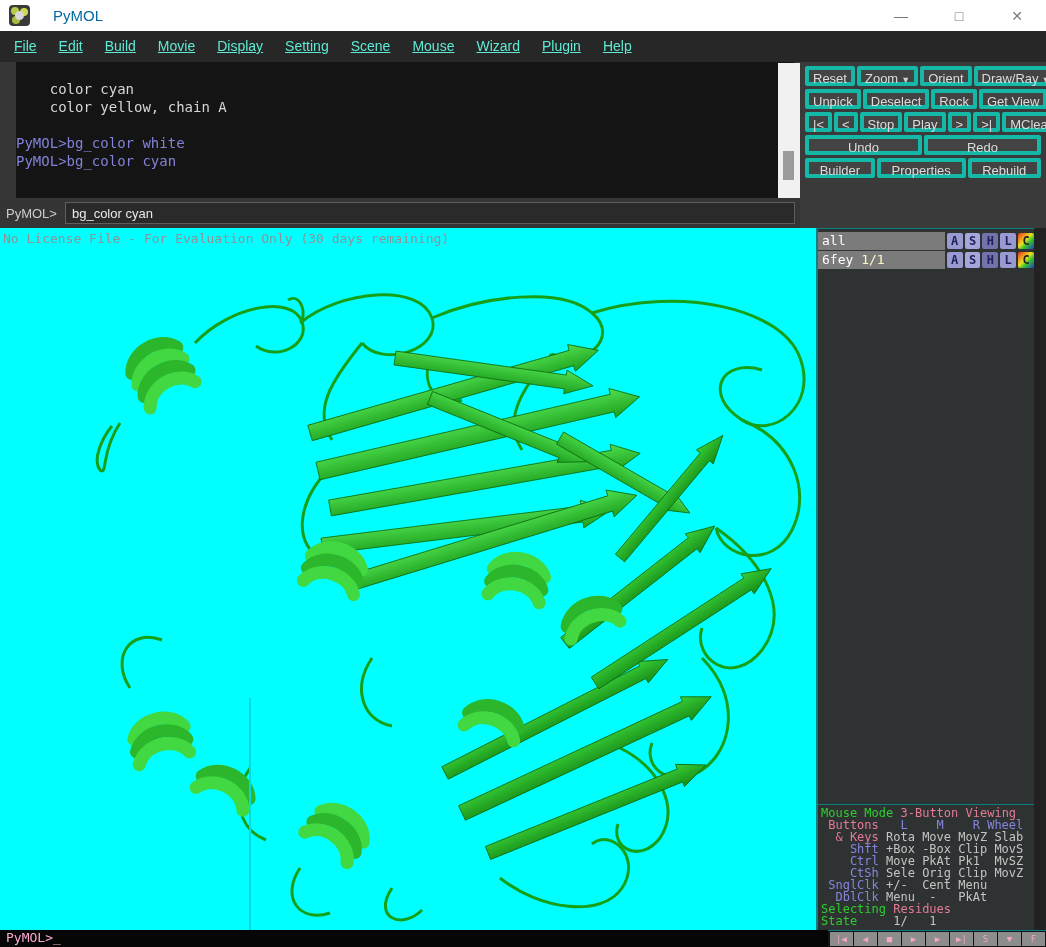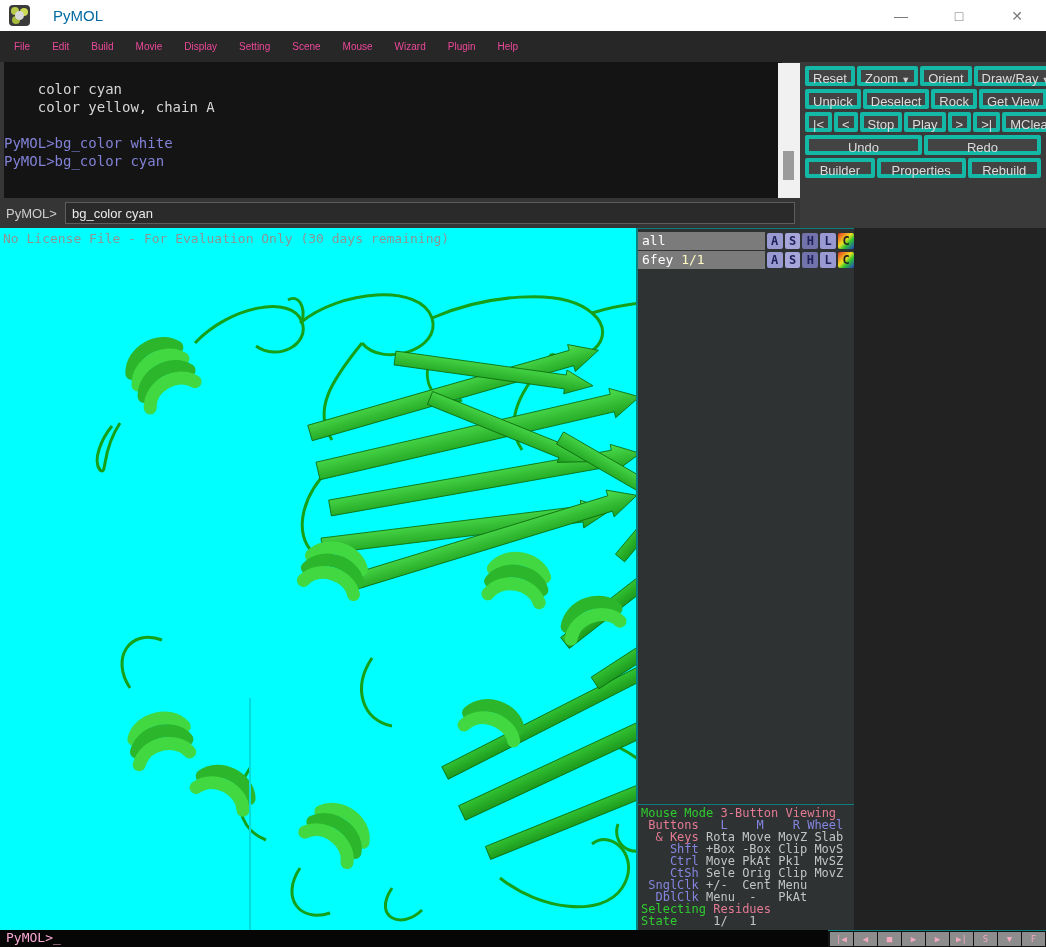--- a/index.html
+++ b/index.html
@@ -17,46 +17,46 @@
   .app-icon .b3{width:8px;height:8px;background:#a8bb3e;left:3px;bottom:2px;}
   .app-icon .b4{width:9px;height:9px;background:#d8d8d8;left:6px;top:6px;}
   .title-text{color:#0369a1;font-size:15px;margin-left:23px;}
   .win-controls{margin-left:auto;display:flex;height:100%;}
   .win-btn{width:58px;height:100%;display:flex;align-items:center;justify-content:center;
            color:#7a7a7a;font-size:14px;cursor:default;}
 
   
   .menubar{position:absolute;top:31px;left:0;width:1046px;height:31px;background:#272727;
            display:flex;align-items:center;padding-left:3px;}
-  .menu-item{color:#ec4899;font-size:10px;padding:0 11px;line-height:31px;cursor:default;}
+  .menu-item{color:#5eead4;font-size:14px;padding:0 11px;line-height:31px;cursor:default;text-decoration:underline;}
 
   
   .console-area{position:absolute;top:62px;left:0;width:1046px;height:166px;background:#363636;display:flex;}
   .console-left{width:800px;height:166px;position:relative;}
-  .history{position:absolute;top:0;left:4px;width:778px;height:136px;background:#141414;
+  .history{position:absolute;top:0;left:16px;width:778px;height:136px;background:#141414;
            font-family:"DejaVu Sans Mono",monospace;font-size:14px;line-height:18px;
            padding-top:18px;white-space:pre;overflow:hidden;}
   .scrollbar{position:absolute;top:1px;left:778px;width:22px;height:135px;background:#f1f1f1;}
   .scroll-thumb{position:absolute;top:88px;left:5px;width:11px;height:29px;background:#9b9b9b;}
   .input-row{position:absolute;top:136px;left:0;width:800px;height:30px;background:#353535;
              display:flex;align-items:center;}
   .prompt-label{color:#cccccc;font-size:13px;padding:0 8px 0 6px;}
   .cmd-input{flex:1;margin-right:5px;height:22px;background:#2a2a2a;border:1px solid #5d5d5d;
              color:#eaeaea;font-size:13px;font-family:"Liberation Sans",sans-serif;padding:0 6px;outline:none;}
 
   
   .toolbar{width:246px;height:166px;background:#3a3a3a;padding:3px 4px;}
   .btn-row{display:flex;margin-bottom:1px;}
   .tb-btn{flex:1 1 auto;height:20px;margin:1px;background:#434343;border:4px solid #14b8a6;
           border-radius:2px;color:#dcdcdc;font-size:13px;line-height:17px;text-align:center;
           padding:0 4px;cursor:default;white-space:nowrap;}
   .caret{font-size:9px;color:#cfcfcf;margin-left:3px;}
 
   
-  .main{position:absolute;top:228px;left:0;width:854px;height:702px;display:flex;}
+  .main{position:absolute;top:228px;left:0;width:1034px;height:702px;display:flex;}
   .viewport{width:828px;height:702px;background:#00ffff;position:relative;overflow:hidden;}
   .license{position:absolute;top:3px;left:3px;color:#8c9494;font-family:"DejaVu Sans Mono",monospace;
            font-size:13px;letter-spacing:0px;white-space:pre;}
   .vline{position:absolute;left:249px;top:470px;width:2px;height:232px;background:#00dcdc;}
 
   
   .sidebar{width:218px;height:702px;background:#2e3232;border-left:2px solid #0a7f7f;
            border-top:1px solid #0a7f7f;display:flex;flex-direction:column;gap:35px;}
   .objects{padding-top:3px;}
   .obj-row{display:flex;align-items:center;height:18px;margin-bottom:1px;}

